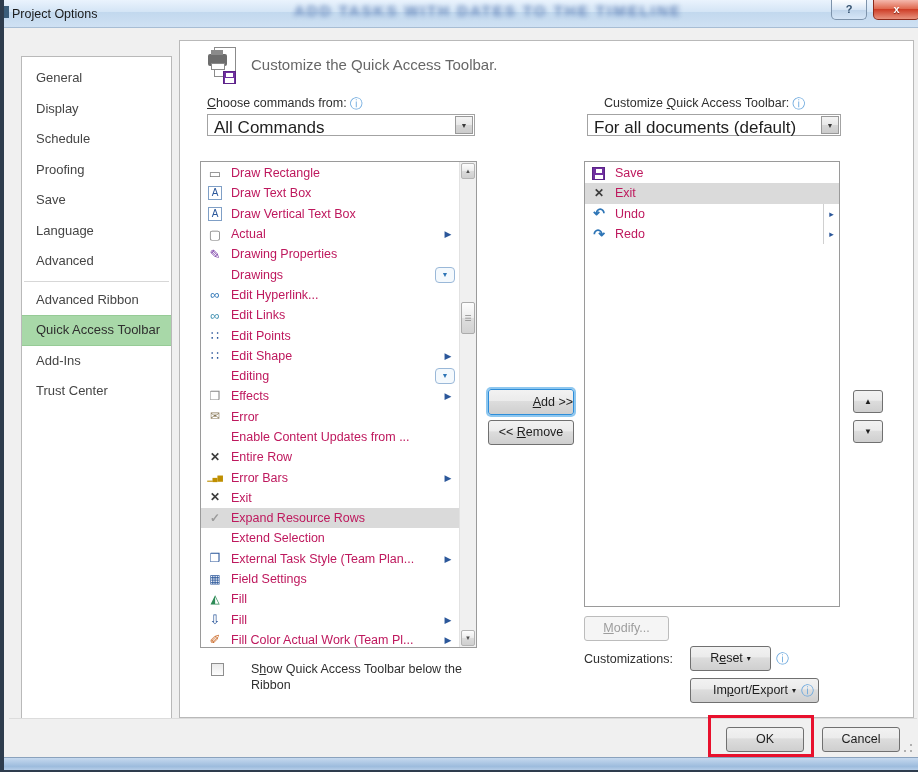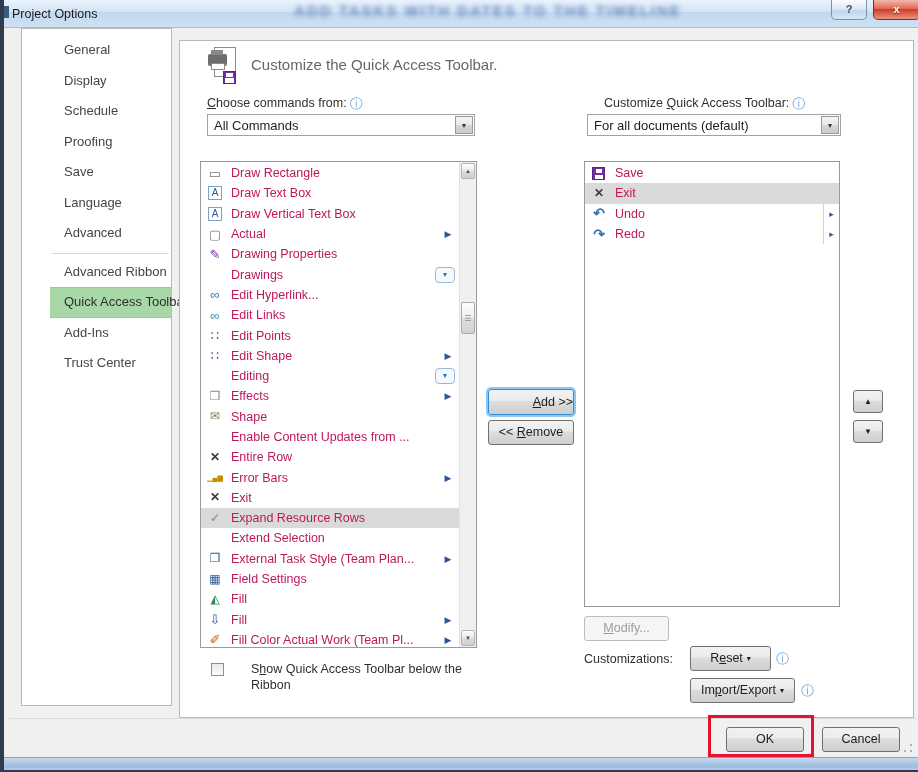--- a/index.html
+++ b/index.html
@@ -19,21 +19,21 @@
   .cap-btn { position:absolute; top:0; height:20px; border:1px solid #7d93ab; border-top:none;
     border-radius:0 0 5px 5px; text-align:center; font-size:11px; font-weight:bold; line-height:19px; cursor:default; }
   .help-btn { left:827px; width:36px; background:linear-gradient(#fdfeff, #d8e6f5 50%, #bfd4ea 51%, #d6e6f7); color:#33506e; }
   .close-btn { left:869px; width:47px; background:linear-gradient(#f4b8ad 0%, #e06a51 45%, #cc3821 46%, #e8937f 100%); color:#fff; border-color:#8e2a1a; text-shadow:0 1px 1px #7d2213; }
 
   .bottom-frame { position:absolute; left:0; right:0; top:757px; height:15px;
     background:linear-gradient(#c6d9ef, #9dbcdd 70%, #b5cde8); border-top:1px solid #8aa2bd; border-bottom:2px solid #2e3c4d; }
 
   
   .panel { position:absolute; background:#fff; border:1px solid #b9b9b9; }
-  .sidebar-box { left:17px; top:28px; width:151px; height:678px; padding-top:6px;padding-left:28px; }
+  .sidebar-box { left:17px; top:56px; width:151px; height:678px; padding-top:6px; }
   .main-box { left:175px; top:40px; width:735px; height:678px; }
 
   .side-item { height:30.5px; line-height:30.5px; padding-left:14px; color:#454545; font-size:13px; cursor:default; white-space:nowrap; }
   .side-sep { height:1px; background:#d7d7d7; margin:4px 2px 3px 2px; }
   .side-item.sel { background:#a8d8a8; box-shadow:inset 0 1px 0 #96cb96, inset 0 -1px 0 #96cb96; color:#2f2f2f; }
 
   
   .hdr-icon { position:absolute; left:204px; top:47px; width:30px; height:37px; }
   .hdr-page { position:absolute; left:6px; top:0; width:22px; height:30px; background:#fff; border:1.5px solid #8b8b8b; }
   .hdr-printer { position:absolute; left:0; top:7px; width:19px; height:12px; background:#6d6d6d; border-radius:2px; }
@@ -45,21 +45,21 @@
       border:1px solid #5b2387; }
   .hdr-title { position:absolute; left:247px; top:56px; font-size:15px; color:#676767; }
 
   
   .lbl { position:absolute; font-size:12.5px; color:#2f2f2f; white-space:nowrap; }
   .info-i { display:inline-block; margin-left:3px; color:#6aa7dd; font-size:13px; vertical-align:-1px; }
   u { text-decoration:underline; }
 
   
   .combo { position:absolute; height:22px; background:#fff; border:1px solid #a3a3a3; }
-  .combo-val { position:absolute; left:6px; top:3px; font-size:13px; color:#1e1e1e; white-space:nowrap; }
+  .combo-val { position:absolute; left:6px; top:3px; font-size:17px; color:#1e1e1e; white-space:nowrap; }
   .combo-btn { position:absolute; right:1px; top:1px; bottom:1px; width:18px;
     background:linear-gradient(#f4f4f4, #e8e8e8 48%, #d6d6d6 50%, #cccccc); border:1px solid #999;
     text-align:center; font-size:7px; color:#3a3a3a; line-height:18px; }
 
   
   .listbox { position:absolute; background:#fff; border:1px solid #9a9a9a; overflow:hidden; }
   .cmd-list { left:196px; top:161px; width:277px; height:487px; }
   .qat-list { left:580px; top:161px; width:256px; height:446px; }
   .lrow { position:relative; height:20.3px; display:flex; align-items:center; padding-left:6px; }
   .lrow.sel { background:#dadada; }
@@ -86,21 +86,21 @@
 
   
   .btn { position:absolute; border:1px solid #707070; border-radius:3px; text-align:center; font-size:12.5px; color:#1e1e1e;
     background:linear-gradient(#f2f2f2 0%, #ebebeb 45%, #dddddd 46%, #cfcfcf 100%); cursor:default; }
   .btn-add { left:484px; top:389px; width:86px; height:26px; line-height:24px; border-color:#2d8dd9; box-shadow:0 0 0 2px #8ec7ef;text-align:right; }
   .btn-remove { left:484px; top:420px; width:86px; height:25px; line-height:23px; }
   .btn-up { left:849px; top:390px; width:30px; height:23px; font-size:8px; line-height:21px; }
   .btn-down { left:849px; top:420px; width:30px; height:23px; font-size:8px; line-height:21px; }
   .btn-modify { left:580px; top:616px; width:85px; height:25px; line-height:23px; background:#f5f5f5; border-color:#bcbcbc; color:#9d9d9d; }
   .btn-reset { left:686px; top:646px; width:81px; height:25px; line-height:23px; }
-  .btn-impexp { left:686px; top:678px; width:105px; height:25px; line-height:23px; }
+  .btn-impexp { left:686px; top:678px; width:129px; height:25px; line-height:23px; }
   .btn-ok { left:722px; top:727px; width:78px; height:25px; line-height:23px; }
   .btn-cancel { left:818px; top:727px; width:78px; height:25px; line-height:23px; }
   .dd-caret { font-size:8px; margin-left:4px; vertical-align:1px; }
 
   .info-abs { position:absolute; font-size:13px; color:#6aa7dd; }
 
   
   .chk { position:absolute; left:207px; top:663px; width:13px; height:13px; background:linear-gradient(#eaeaea,#fdfdfd); border:1px solid #8e8e8e; }
   .chk-label { position:absolute; left:226px; top:661px; width:224px; font-size:12.5px; line-height:1.3; color:#2f2f2f;margin-left:21px; }
 
@@ -215,21 +215,21 @@
           <span class="li-label">Editing</span>
           <span class="li-pill">▼</span>
         </div>
         <div class="lrow">
           <span class="li-icon" style="color: rgb(138, 138, 138); font-size: 12px;">❒</span>
           <span class="li-label">Effects</span>
           <span class="li-sub">▶</span>
         </div>
         <div class="lrow">
           <span class="li-icon" style="color: rgb(138, 122, 90); font-size: 12px;">✉</span>
-          <span class="li-label">Shape</span>
+          <span class="li-label">Error</span>
         </div>
         <div class="lrow">
           <span class="li-icon"></span>
           <span class="li-label">Enable Content Updates from ...</span>
         </div>
         <div class="lrow">
           <span class="li-icon" style="color: rgb(60, 60, 60); font-size: 12px; font-weight: bold;">✕</span>
           <span class="li-label">Entire Row</span>
         </div>
         <div class="lrow">

